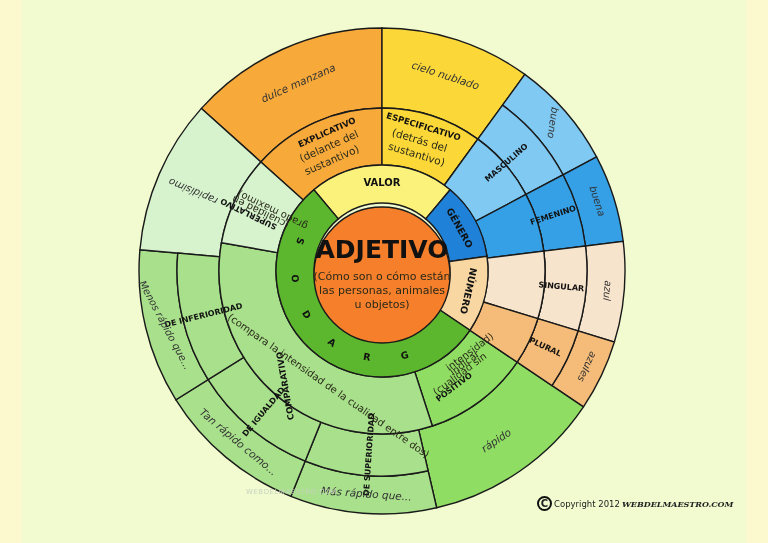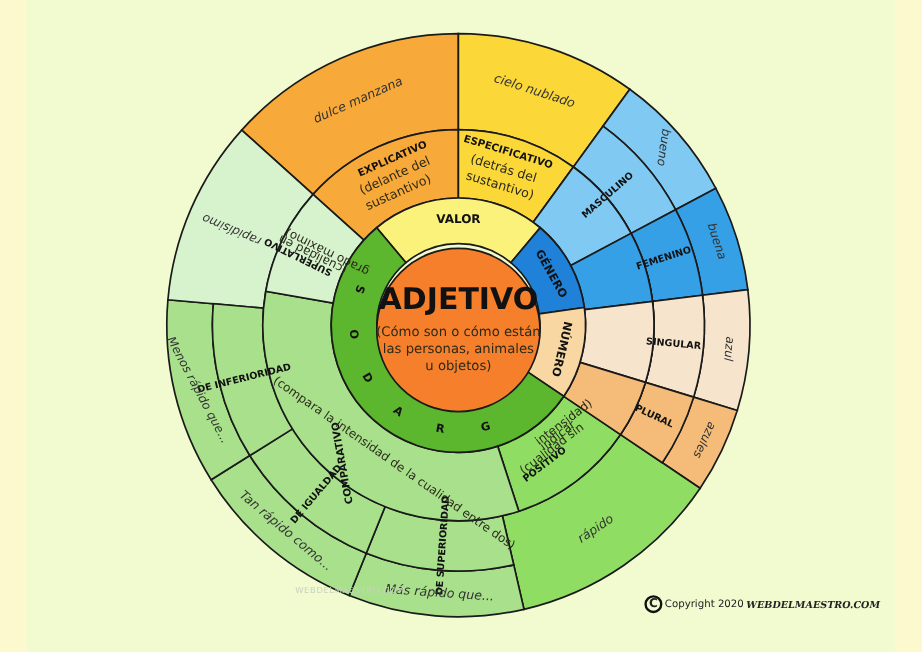--- a/index.html
+++ b/index.html
@@ -117,15 +117,15 @@
     <text x="366.37454988131594" y="494.45434725820064" text-anchor="middle" dominant-baseline="middle" class="lbl-i" font-size="10.5" transform="rotate(364 366.37454988131594 494.45434725820064)">Más rápido que...</text>
     <text x="238.0155754302152" y="442.5939552586511" text-anchor="middle" dominant-baseline="middle" class="lbl-i" font-size="10.5" transform="rotate(400 238.0155754302152 442.5939552586511)">Tan rápido como...</text>
     <text x="164.6537573141768" y="325.19050461432556" text-anchor="middle" dominant-baseline="middle" class="lbl-i" font-size="10" transform="rotate(62 164.6537573141768 325.19050461432556)">Menos rápido que...</text>
     <text x="193.29650504224972" y="190.90011865969893" text-anchor="middle" dominant-baseline="middle" class="lbl-i" font-size="10" transform="rotate(203 193.29650504224972 190.90011865969893)">rapidísimo</text>
   </svg>
 
 <div class="watermark">WEBDELMAESTRO.COM</div>
 
 <div class="copyright">
   <span class="c-icon">C</span>
-  <span>Copyright 2020</span>
+  <span>Copyright 2012</span>
   <span class="brand">WEBDELMAESTRO.COM</span>
 </div>
 
 </body></html>

